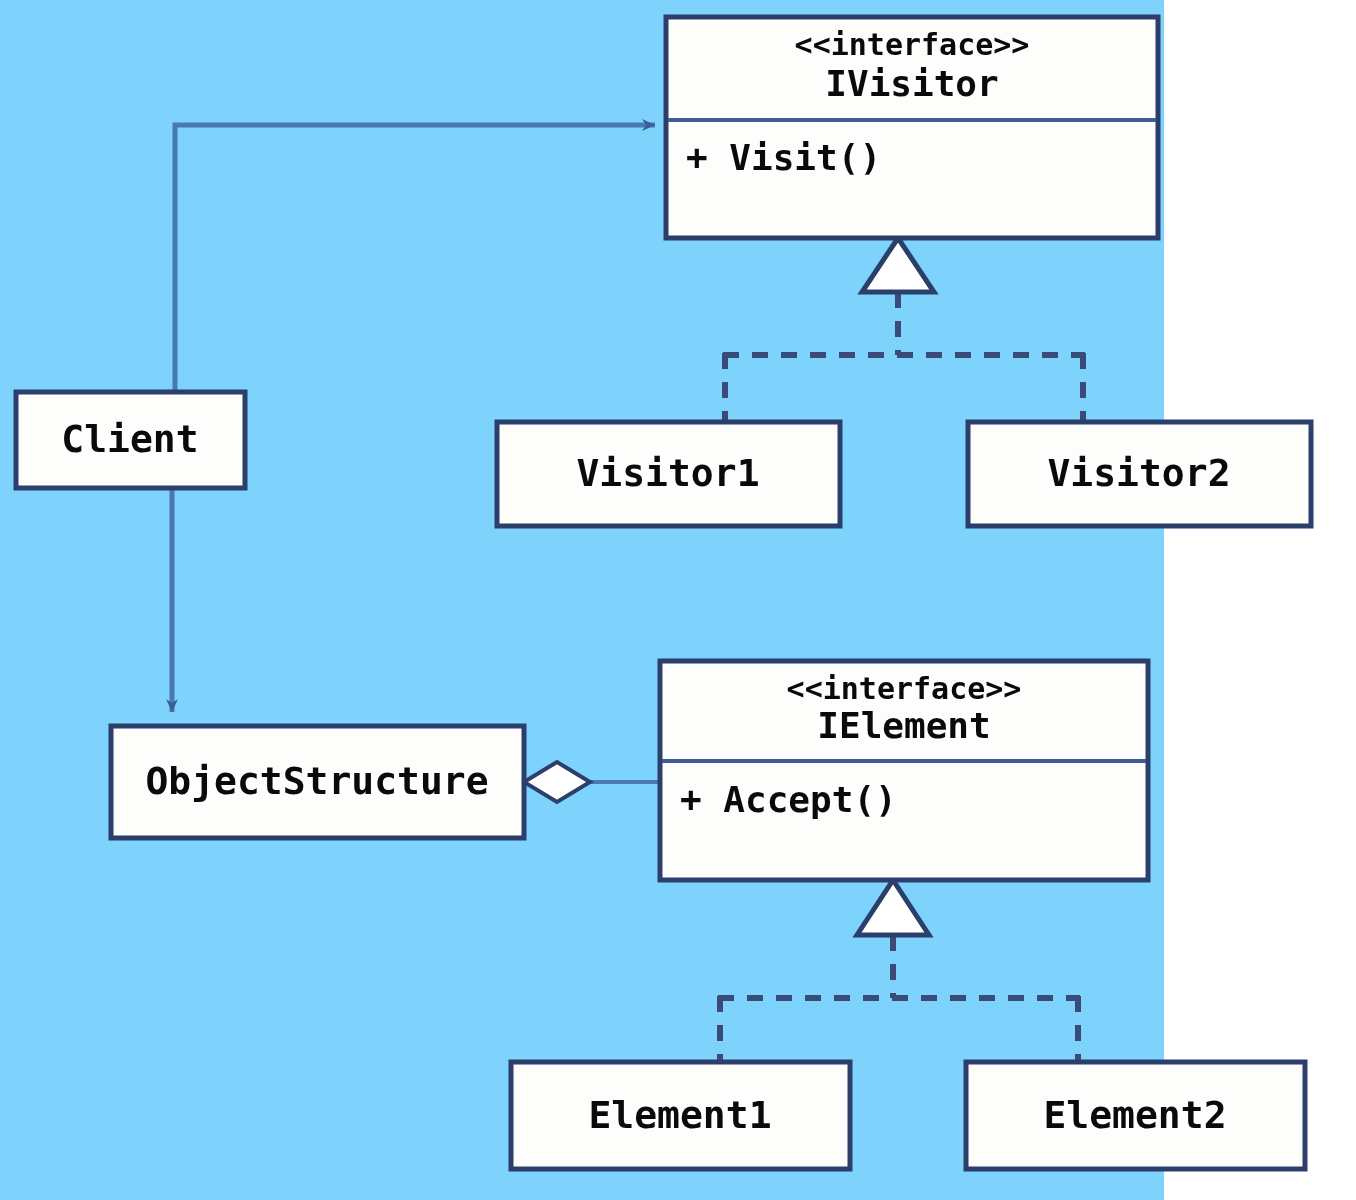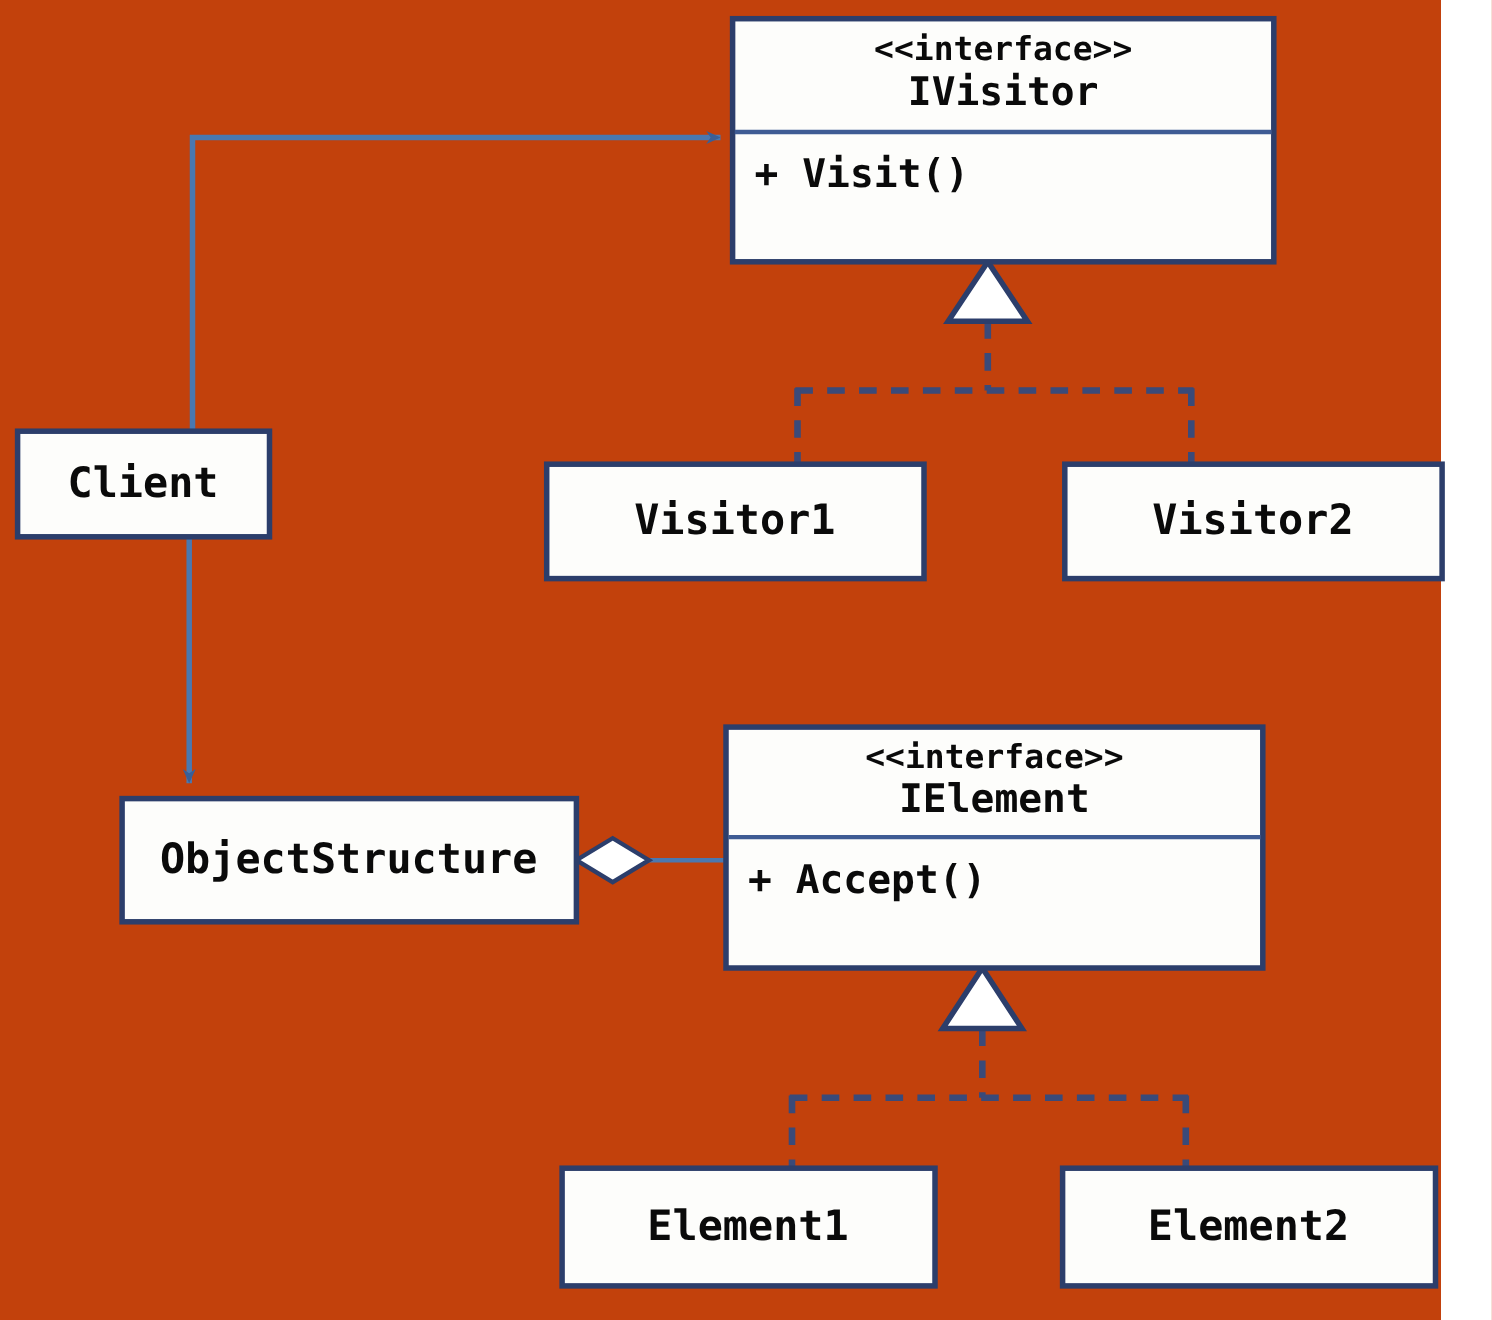--- a/index.html
+++ b/index.html
@@ -8,23 +8,23 @@
     background: #ffffff;
   }
   body {
     width: 1356px;
     height: 1200px;
     font-family: "DejaVu Sans Mono", "Liberation Mono", monospace;
     overflow: hidden;
   }
   #diagram-root {
     position: relative;
-    width: 1310px;
+    width: 1164px;
     height: 1200px;
-    background: #c2410c;
+    background: #7dd3fc;
   }
   svg.uml-canvas {
     position: absolute;
     top: 0;
     left: 0;
     width: 1356px;
     height: 1200px;
   }
   .cls-box {
     fill: #fdfdfb;

